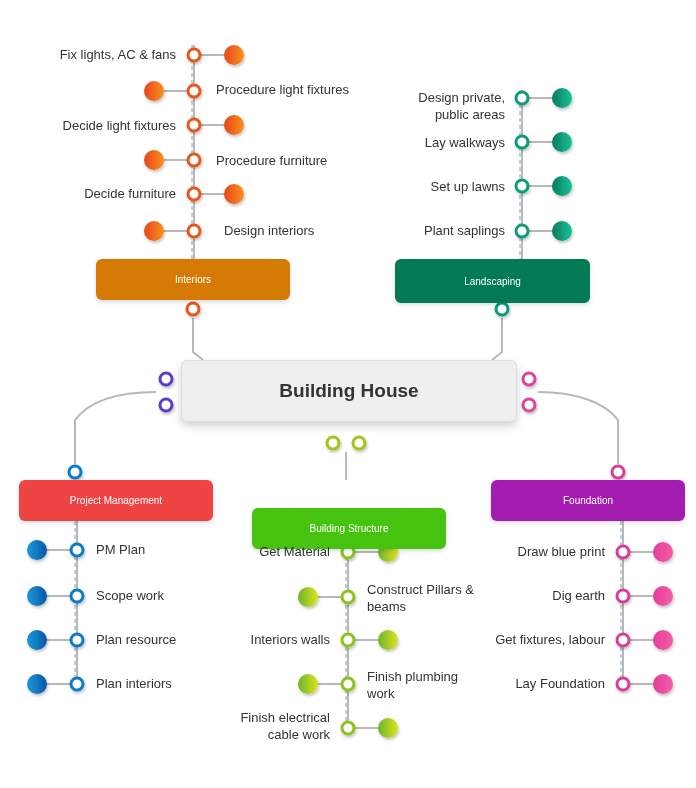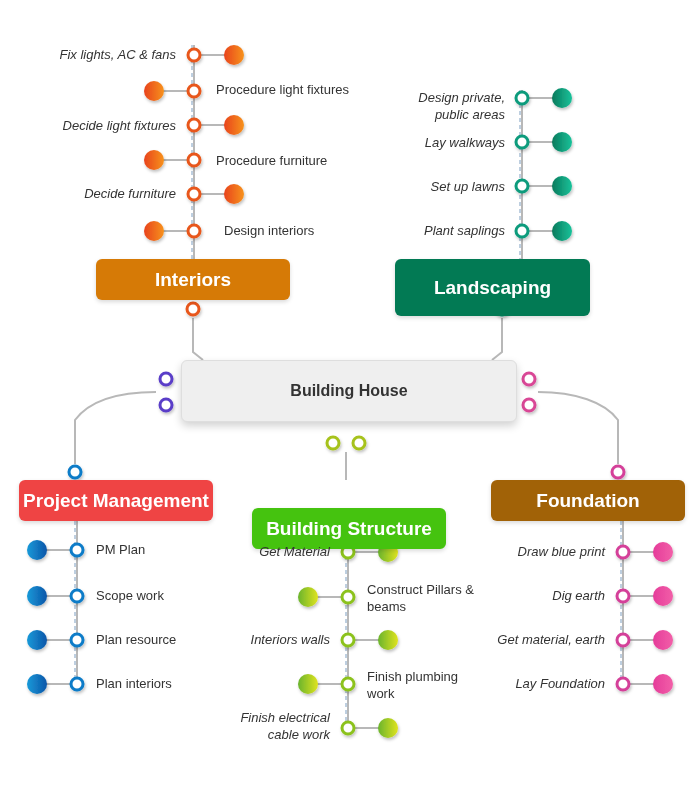--- a/index.html
+++ b/index.html
@@ -1,22 +1,22 @@
 <!DOCTYPE html>
 <html><head>
 <meta charset="utf-8">
 <style>
   html,body{margin:0;padding:0;background:#ffffff;}
   body{width:696px;height:788px;position:relative;overflow:hidden;font-family:"Liberation Sans",sans-serif;}
   #canvas{position:absolute;left:0;top:0;width:696px;height:788px;}
   .lbl{position:absolute;font-size:13px;color:#333;line-height:17px;white-space:nowrap;}
-  .lbl.r{text-align:right;font-style:italic;}
+  .lbl.r{text-align:right;}
   .lbl.l{text-align:left;}
-  .box{position:absolute;border-radius:6px;color:#fff;font-size:19px;font-weight:bold;display:flex;align-items:center;justify-content:center;box-shadow:0 2px 4px rgba(0,0,0,0.15);}
-  .center{position:absolute;left:181px;top:360px;width:336px;height:62px;background:#efefef;border:1px solid #dedede;border-radius:6px;box-shadow:0 4px 8px rgba(0,0,0,0.18);display:flex;align-items:center;justify-content:center;font-size:16px;font-weight:bold;color:#333;box-sizing:border-box;}
+  .box{position:absolute;border-radius:6px;color:#fff;font-size:10px;font-weight:normal;display:flex;align-items:center;justify-content:center;box-shadow:0 2px 4px rgba(0,0,0,0.15);}
+  .center{position:absolute;left:181px;top:360px;width:336px;height:62px;background:#efefef;border:1px solid #dedede;border-radius:6px;box-shadow:0 4px 8px rgba(0,0,0,0.18);display:flex;align-items:center;justify-content:center;font-size:19px;font-weight:bold;color:#333;box-sizing:border-box;}
 </style>
 </head>
 <body>
 
 <svg id="canvas" xmlns="http://www.w3.org/2000/svg" width="696" height="788">
   <defs>
     <filter id="sh" x="-50%" y="-50%" width="200%" height="200%">
       <feDropShadow dx="1" dy="2" stdDeviation="1.5" flood-color="#000" flood-opacity="0.25"></feDropShadow>
     </filter>
   <linearGradient id="g-interiors" x1="0" y1="0" x2="1" y2="0">
@@ -136,24 +136,24 @@
       <circle cx="529" cy="405" r="6" fill="#fff" stroke="#d94796" stroke-width="3" filter="url(#sh)"></circle>
       <circle cx="618" cy="472" r="6" fill="#fff" stroke="#d43f99" stroke-width="3" filter="url(#sh)"></circle>
       <circle cx="333" cy="443" r="6" fill="#fff" stroke="#a6c21a" stroke-width="3" filter="url(#sh)"></circle>
       <circle cx="359" cy="443" r="6" fill="#fff" stroke="#a6c21a" stroke-width="3" filter="url(#sh)"></circle>
     </g>
 </svg>
 
 <div class="center">Building House</div>
 
 <div class="box" id="box-interiors" style="left: 96px; top: 259px; width: 194px; height: 41px; background: rgb(214, 122, 6);">Interiors</div>
-<div class="box" id="box-landscaping" style="left: 395px; top: 259px; width: 195px; height: 57px; background: rgb(2, 122, 84);">Landscaping</div>
+<div class="box" id="box-landscaping" style="left: 395px; top: 259px; width: 195px; height: 44px; background: rgb(2, 122, 84);">Landscaping</div>
 <div class="box" id="box-project_management" style="left: 19px; top: 480px; width: 194px; height: 41px; background: #ef4444;">Project Management</div>
 <div class="box" id="box-building_structure" style="left: 252px; top: 480px; width: 194px; height: 41px; background: rgb(69, 195, 15); margin-top: 28px;">Building Structure</div>
-<div class="box" id="box-foundation" style="left: 491px; top: 480px; width: 194px; height: 41px; background: #a16207;">Foundation</div>
+<div class="box" id="box-foundation" style="left: 491px; top: 480px; width: 194px; height: 41px; background: #a21caf;">Foundation</div>
 
 <div class="lbl r" style="right:520px;top:46px;">Fix lights, AC &amp; fans</div>
 <div class="lbl l" style="left:216px;top:81px;">Procedure light fixtures</div>
 <div class="lbl r" style="right:520px;top:117px;">Decide light fixtures</div>
 <div class="lbl l" style="left:216px;top:152px;">Procedure furniture</div>
 <div class="lbl r" style="right:520px;top:185px;">Decide furniture</div>
 <div class="lbl l" style="left:216px;top:222px;margin-left:8px;">Design interiors</div>
 
 <div class="lbl r" style="right:191px;top:89px;width:110px;white-space:normal;">Design private, public areas</div>
 <div class="lbl r" style="right:191px;top:134px;">Lay walkways</div>
@@ -166,14 +166,14 @@
 <div class="lbl l" style="left:96px;top:675px;">Plan interiors</div>
 
 <div class="lbl r" style="right:366px;top:543px;">Get Material</div>
 <div class="lbl l" style="left:367px;top:581px;width:110px;white-space:normal;">Construct Pillars &amp; beams</div>
 <div class="lbl r" style="right:366px;top:631px;">Interiors walls</div>
 <div class="lbl l" style="left:367px;top:668px;width:110px;white-space:normal;">Finish plumbing work</div>
 <div class="lbl r" style="right:366px;top:709px;width:110px;white-space:normal;">Finish electrical cable work</div>
 
 <div class="lbl r" style="right:91px;top:543px;">Draw blue print</div>
 <div class="lbl r" style="right:91px;top:587px;">Dig earth</div>
-<div class="lbl r" style="right:91px;top:631px;">Get material, earth</div>
+<div class="lbl r" style="right:91px;top:631px;">Get fixtures, labour</div>
 <div class="lbl r" style="right:91px;top:675px;">Lay Foundation</div>
 
 </body></html>

